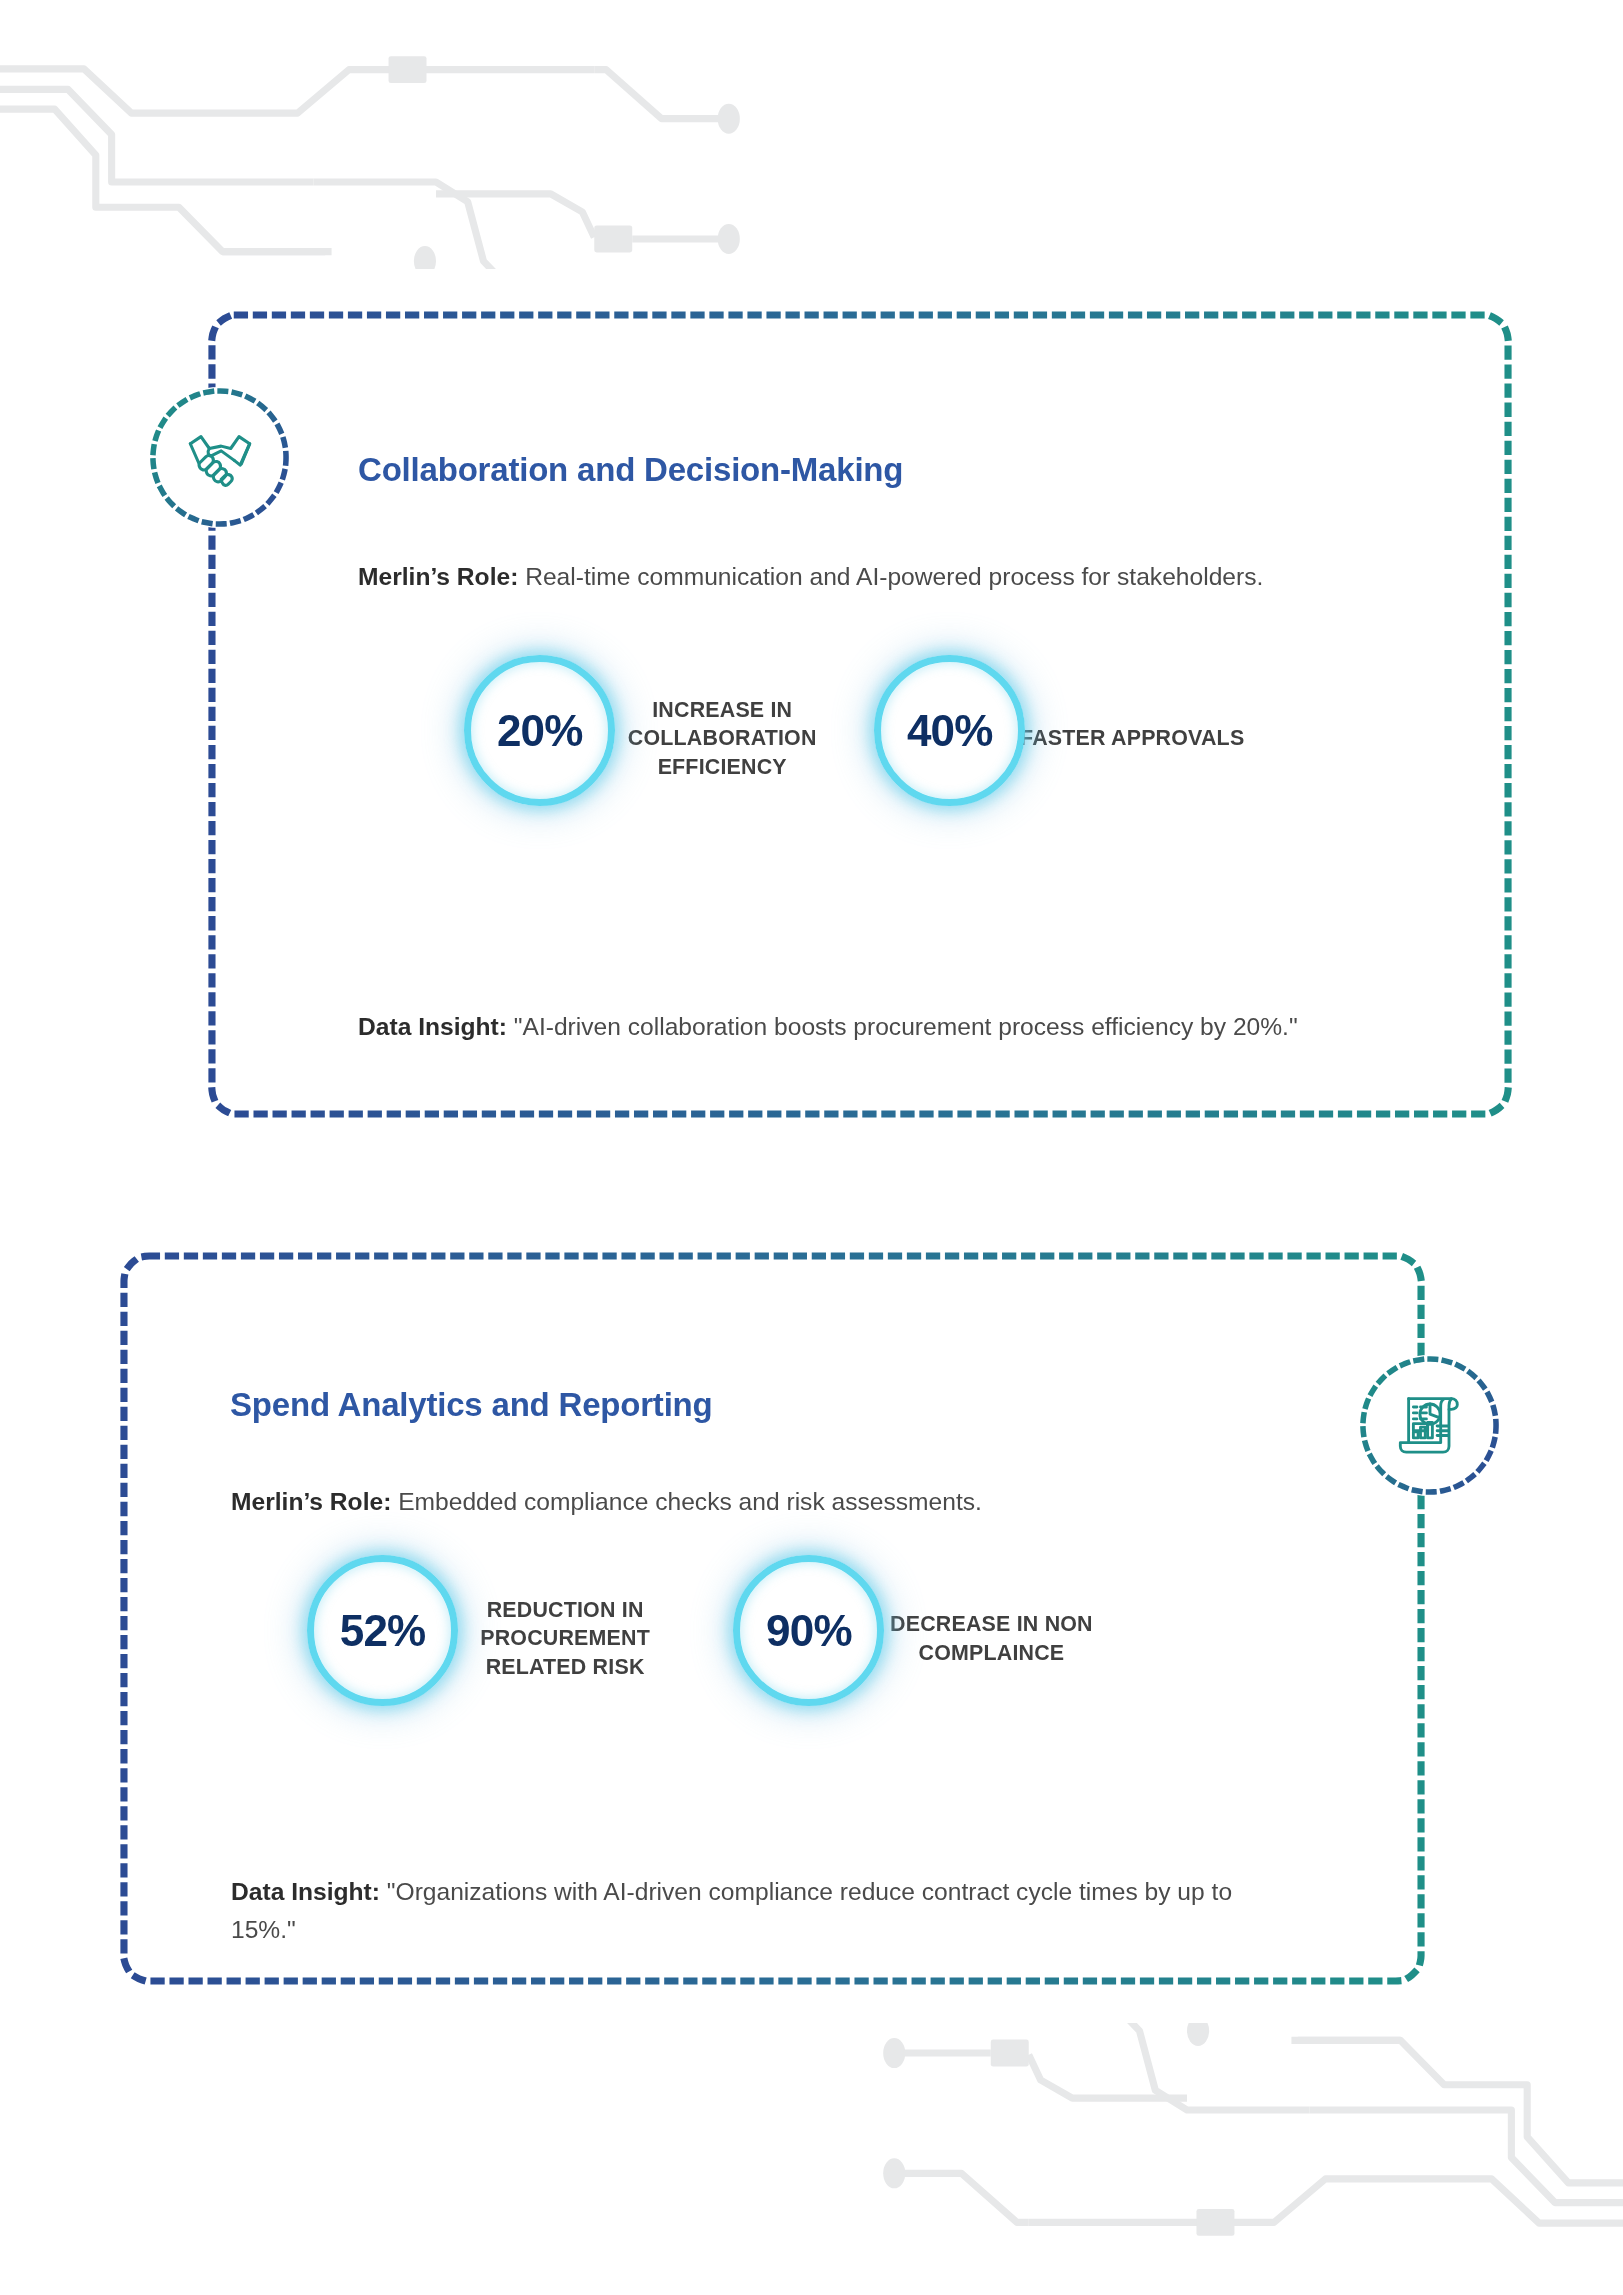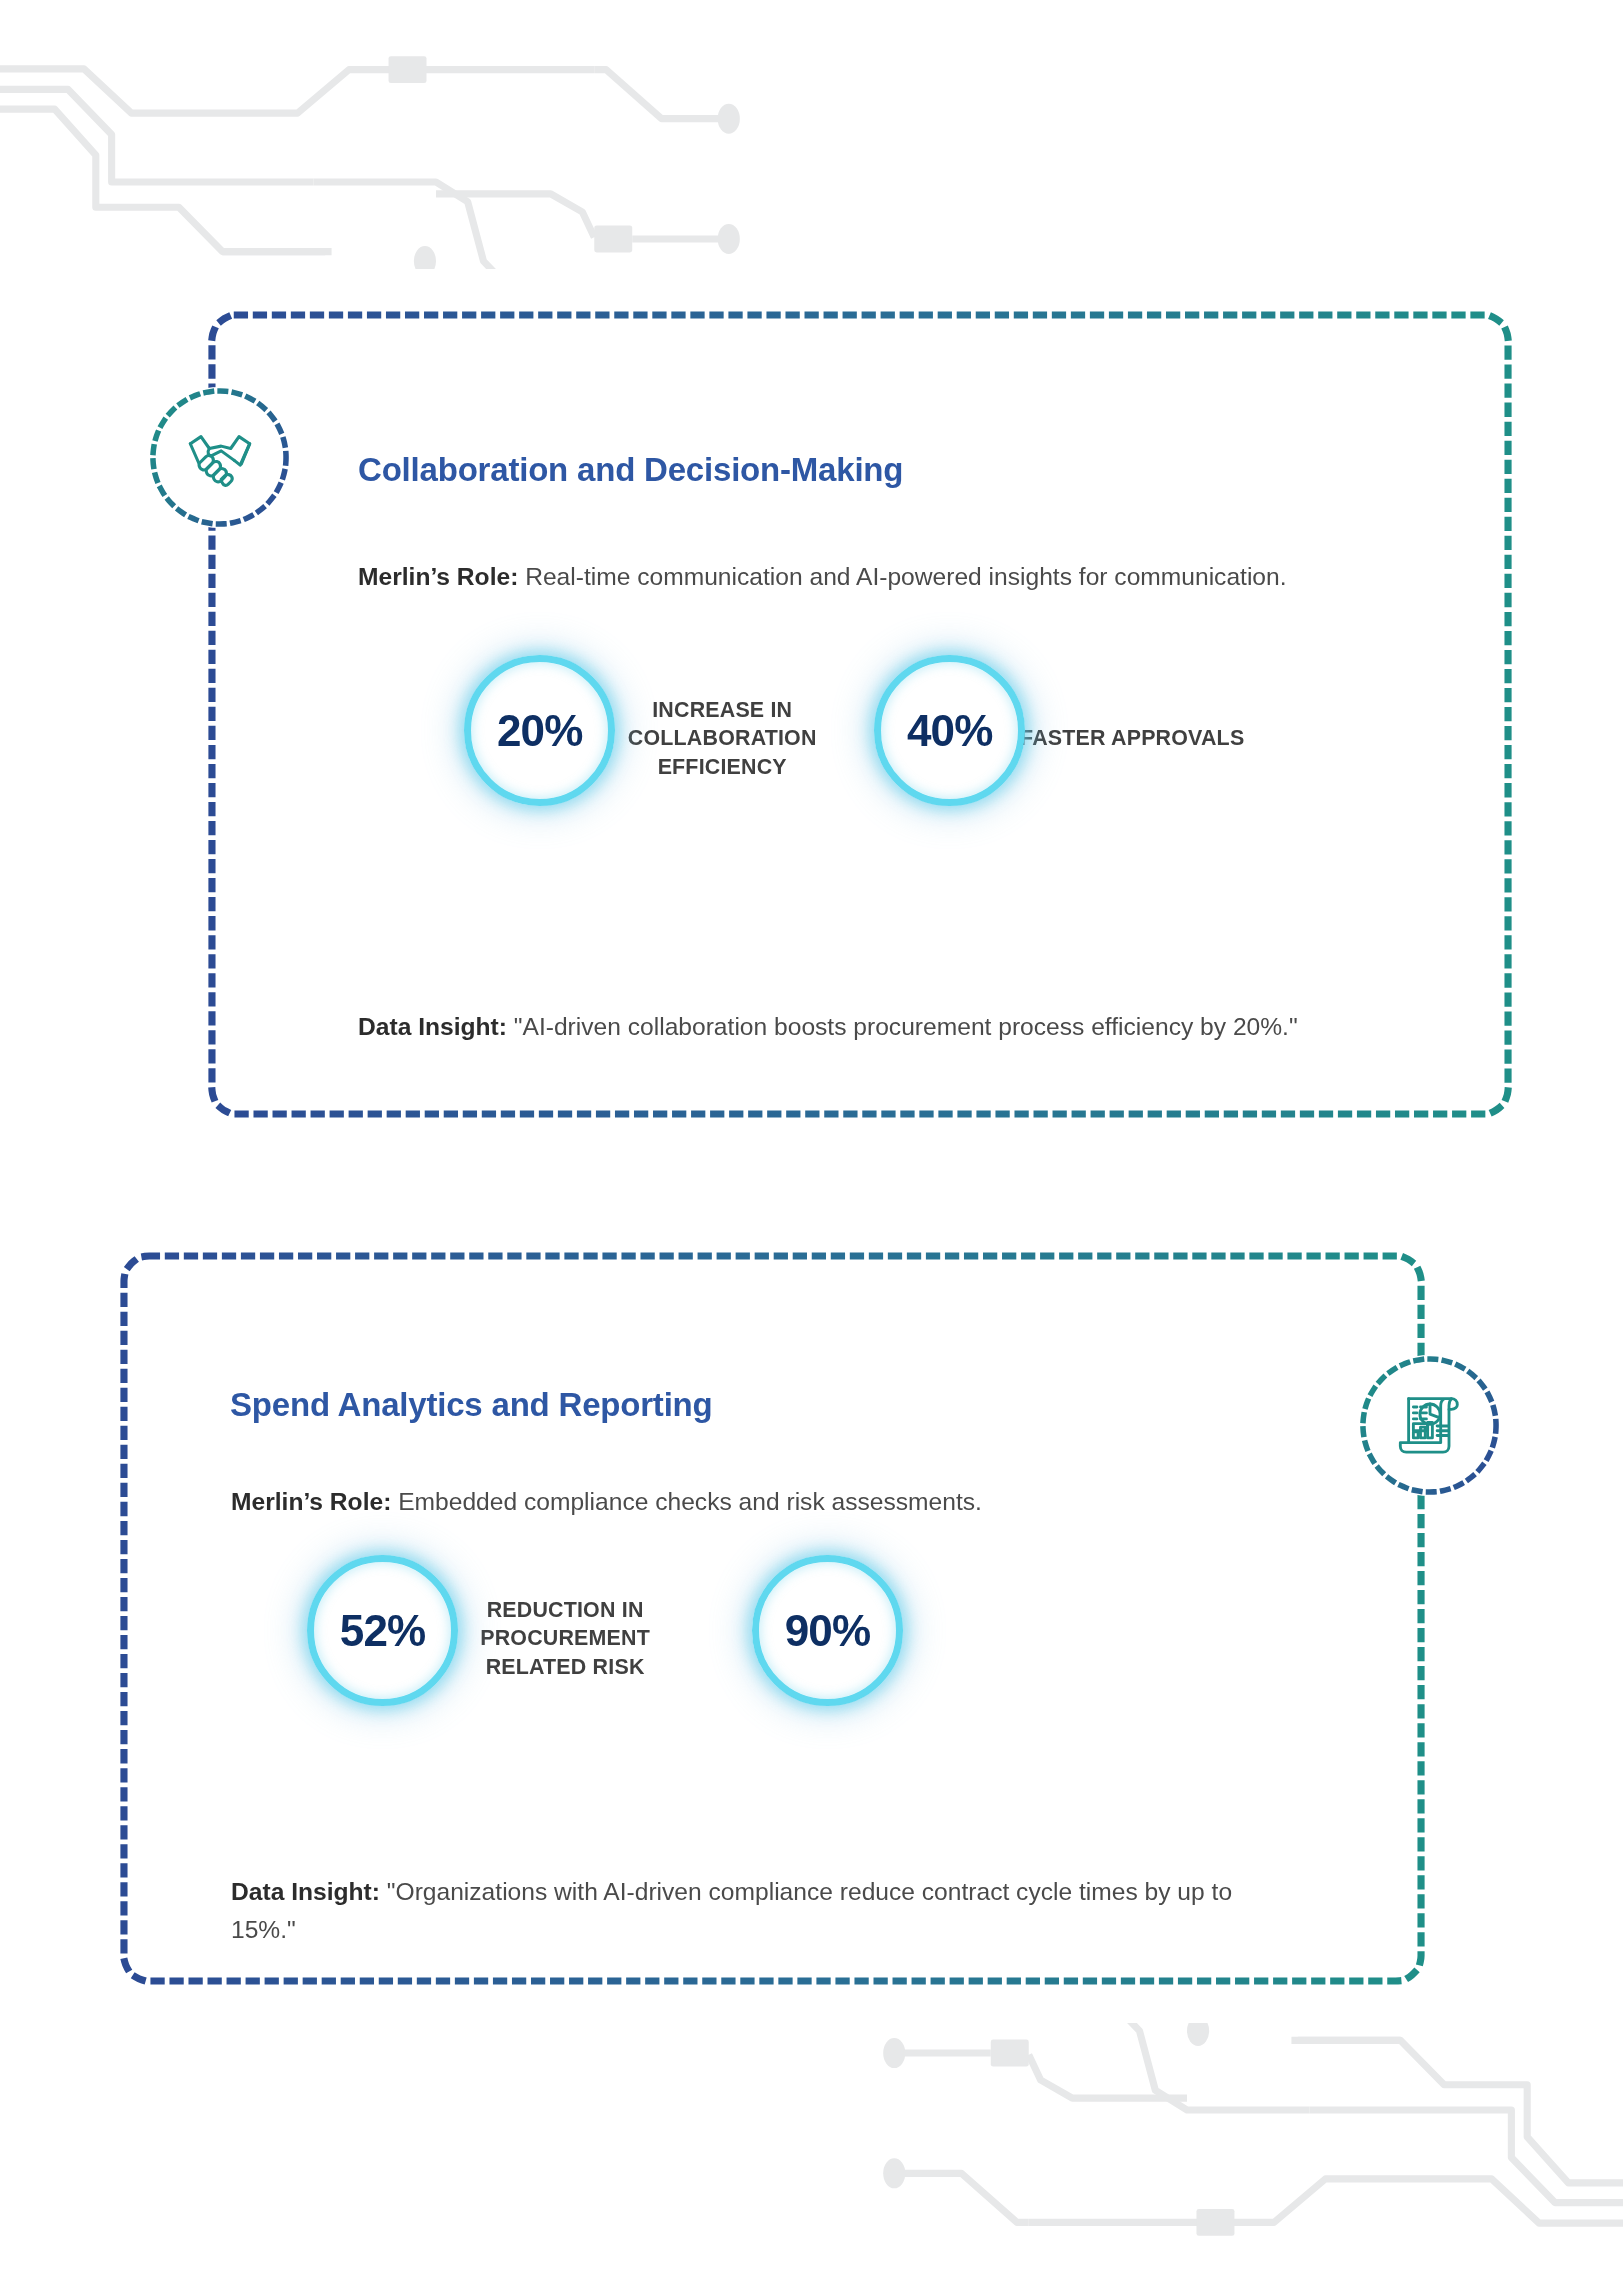--- a/index.html
+++ b/index.html
@@ -256,21 +256,21 @@
       <path d="M27 46 L31 42 C33 40 36 41 37 43 C38 45 37 47 36 48 L33 51 C31 53 28 52 27 50 C26 48 26 47 27 46 Z"></path>
       <path d="M33 50 L36 47 C38 45 41 46 42 48 C43 50 42 51 41 52 L39 54 C37 56 35 55 34 53 C33 52 33 51 33 50 Z"></path>
       <path d="M7 20 L14 36 M57 20 L50 37"></path>
     </svg>
   </span>
 </div>
 
 <h2 class="card-title" id="title-collaboration">Collaboration and Decision-Making</h2>
 
 <p class="para" id="role-collaboration">
-  <b>Merlin’s Role:</b><span> Real-time communication and AI-powered insights for communication.</span>
+  <b>Merlin’s Role:</b><span> Real-time communication and AI-powered process for stakeholders.</span>
 </p>
 
 <div class="stat" id="stat-collab-efficiency">
   <div class="stat-ring-wrap">
     <div class="stat-glow"></div>
     <span class="stat-value">20%</span>
   </div>
   <div class="stat-label narrow">INCREASE IN COLLABORATION EFFICIENCY</div>
 </div>
 
@@ -342,18 +342,19 @@
     <span class="stat-value">52%</span>
   </div>
   <div class="stat-label wide">REDUCTION IN PROCUREMENT RELATED RISK</div>
 </div>
 
 <div class="stat" id="stat-non-compliance">
   <div class="stat-ring-wrap">
     <div class="stat-glow"></div>
     <span class="stat-value">90%</span>
   </div>
+  <div class="stat-label">DECREASE IN NON COMPLAINCE</div>
 </div>
 
 <p class="para" id="insight-spend">
   <b>Data Insight:</b><span> "Organizations with AI-driven compliance reduce contract cycle times by up to 15%."</span>
 </p>
 
 
 </body></html>

